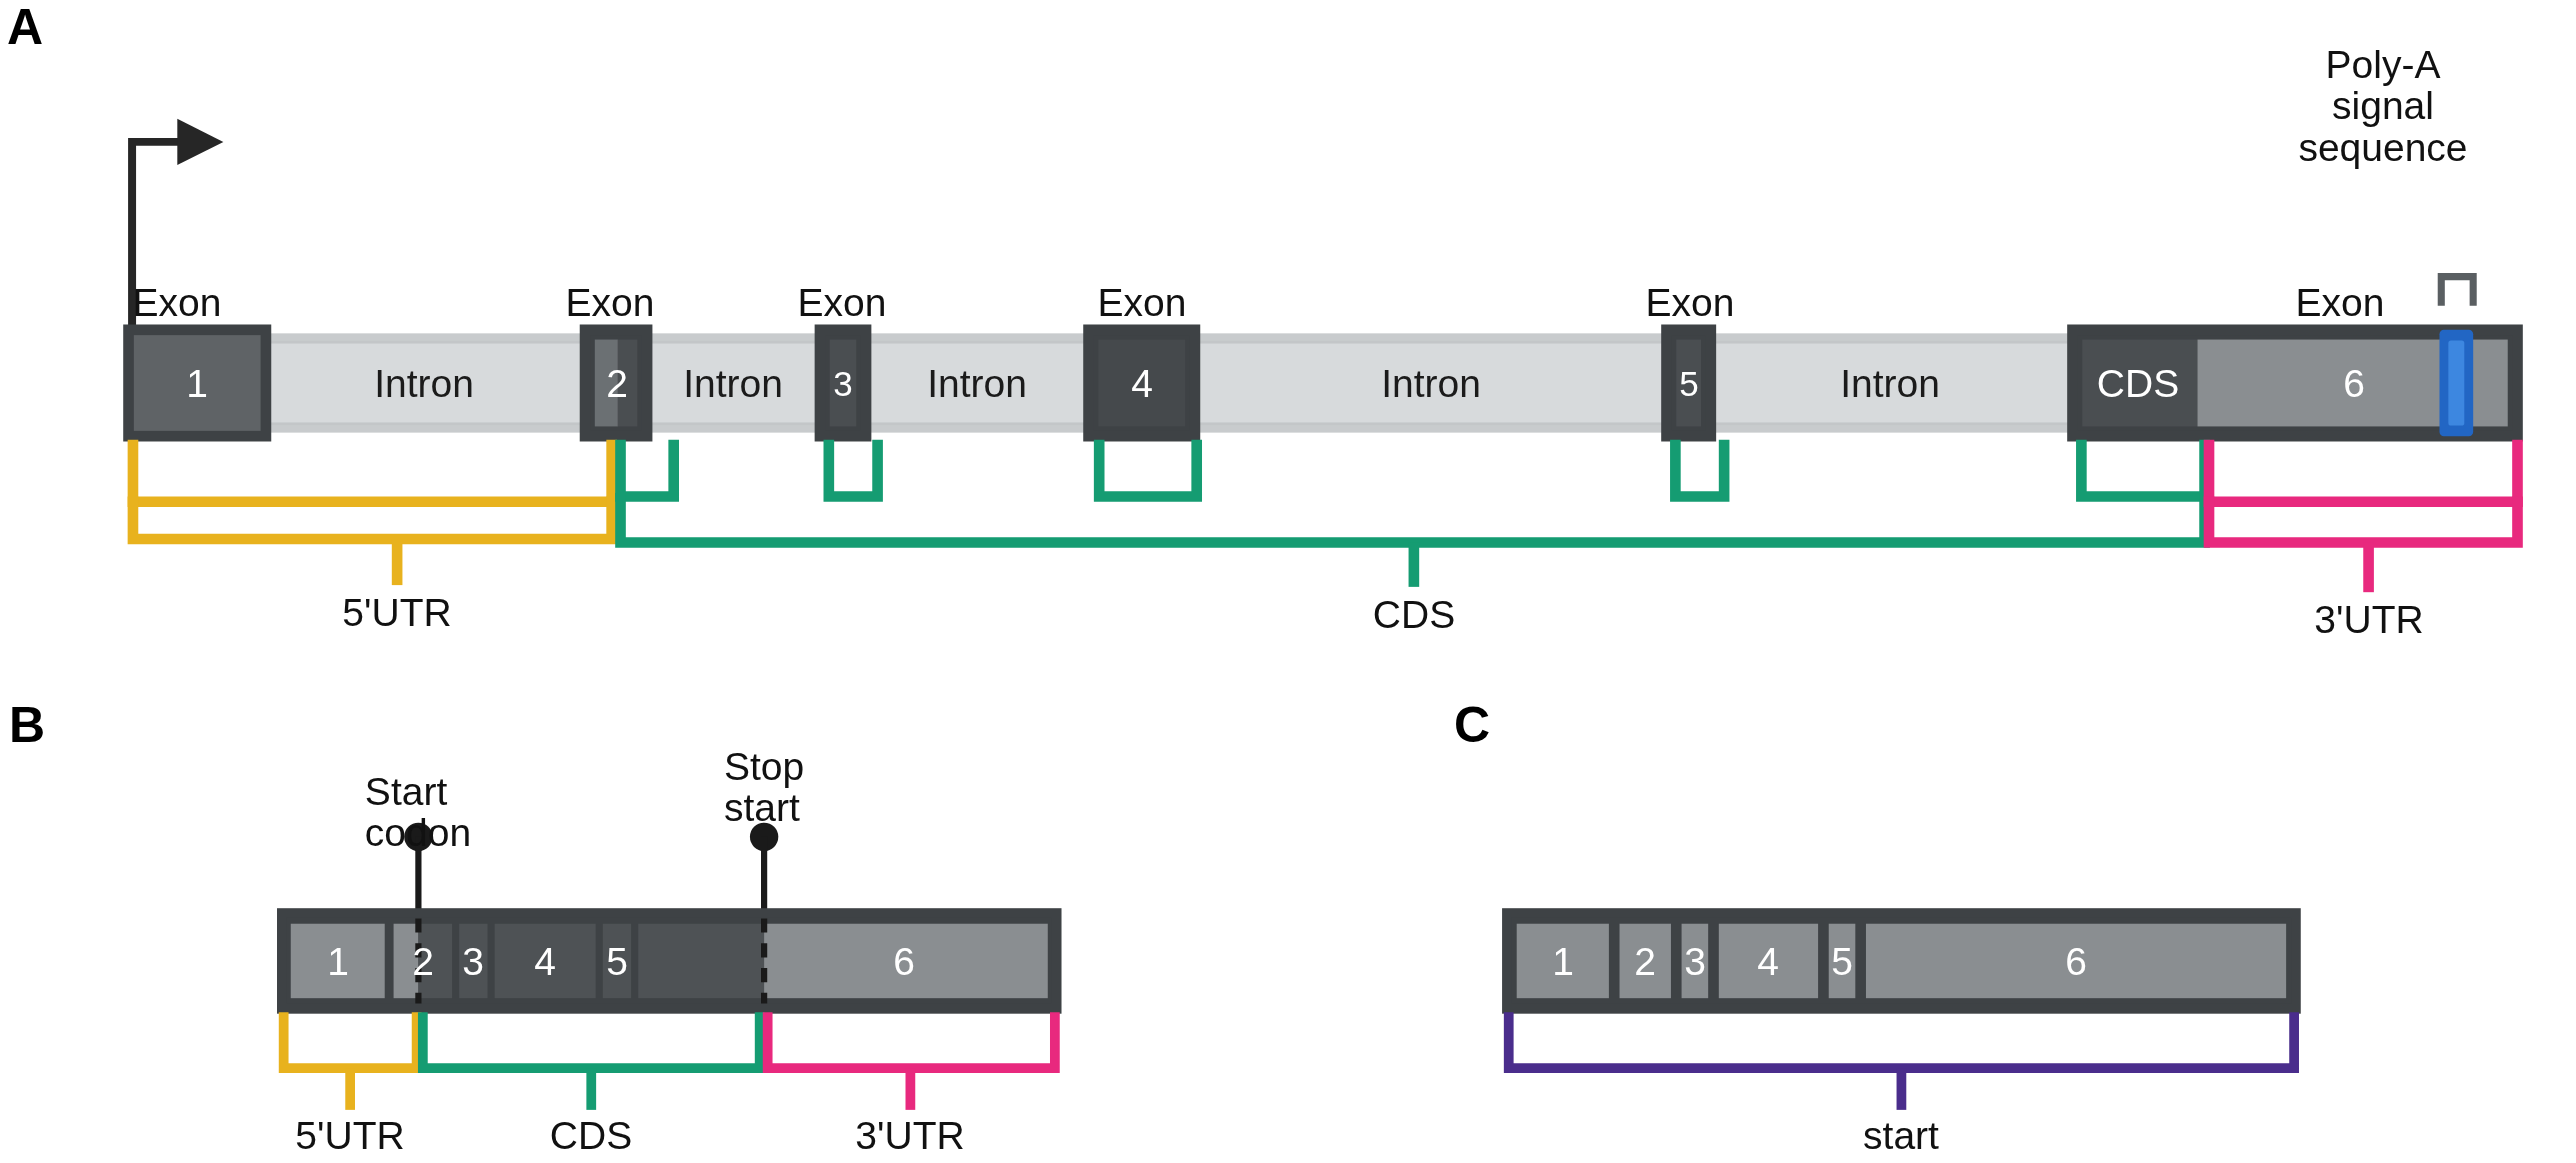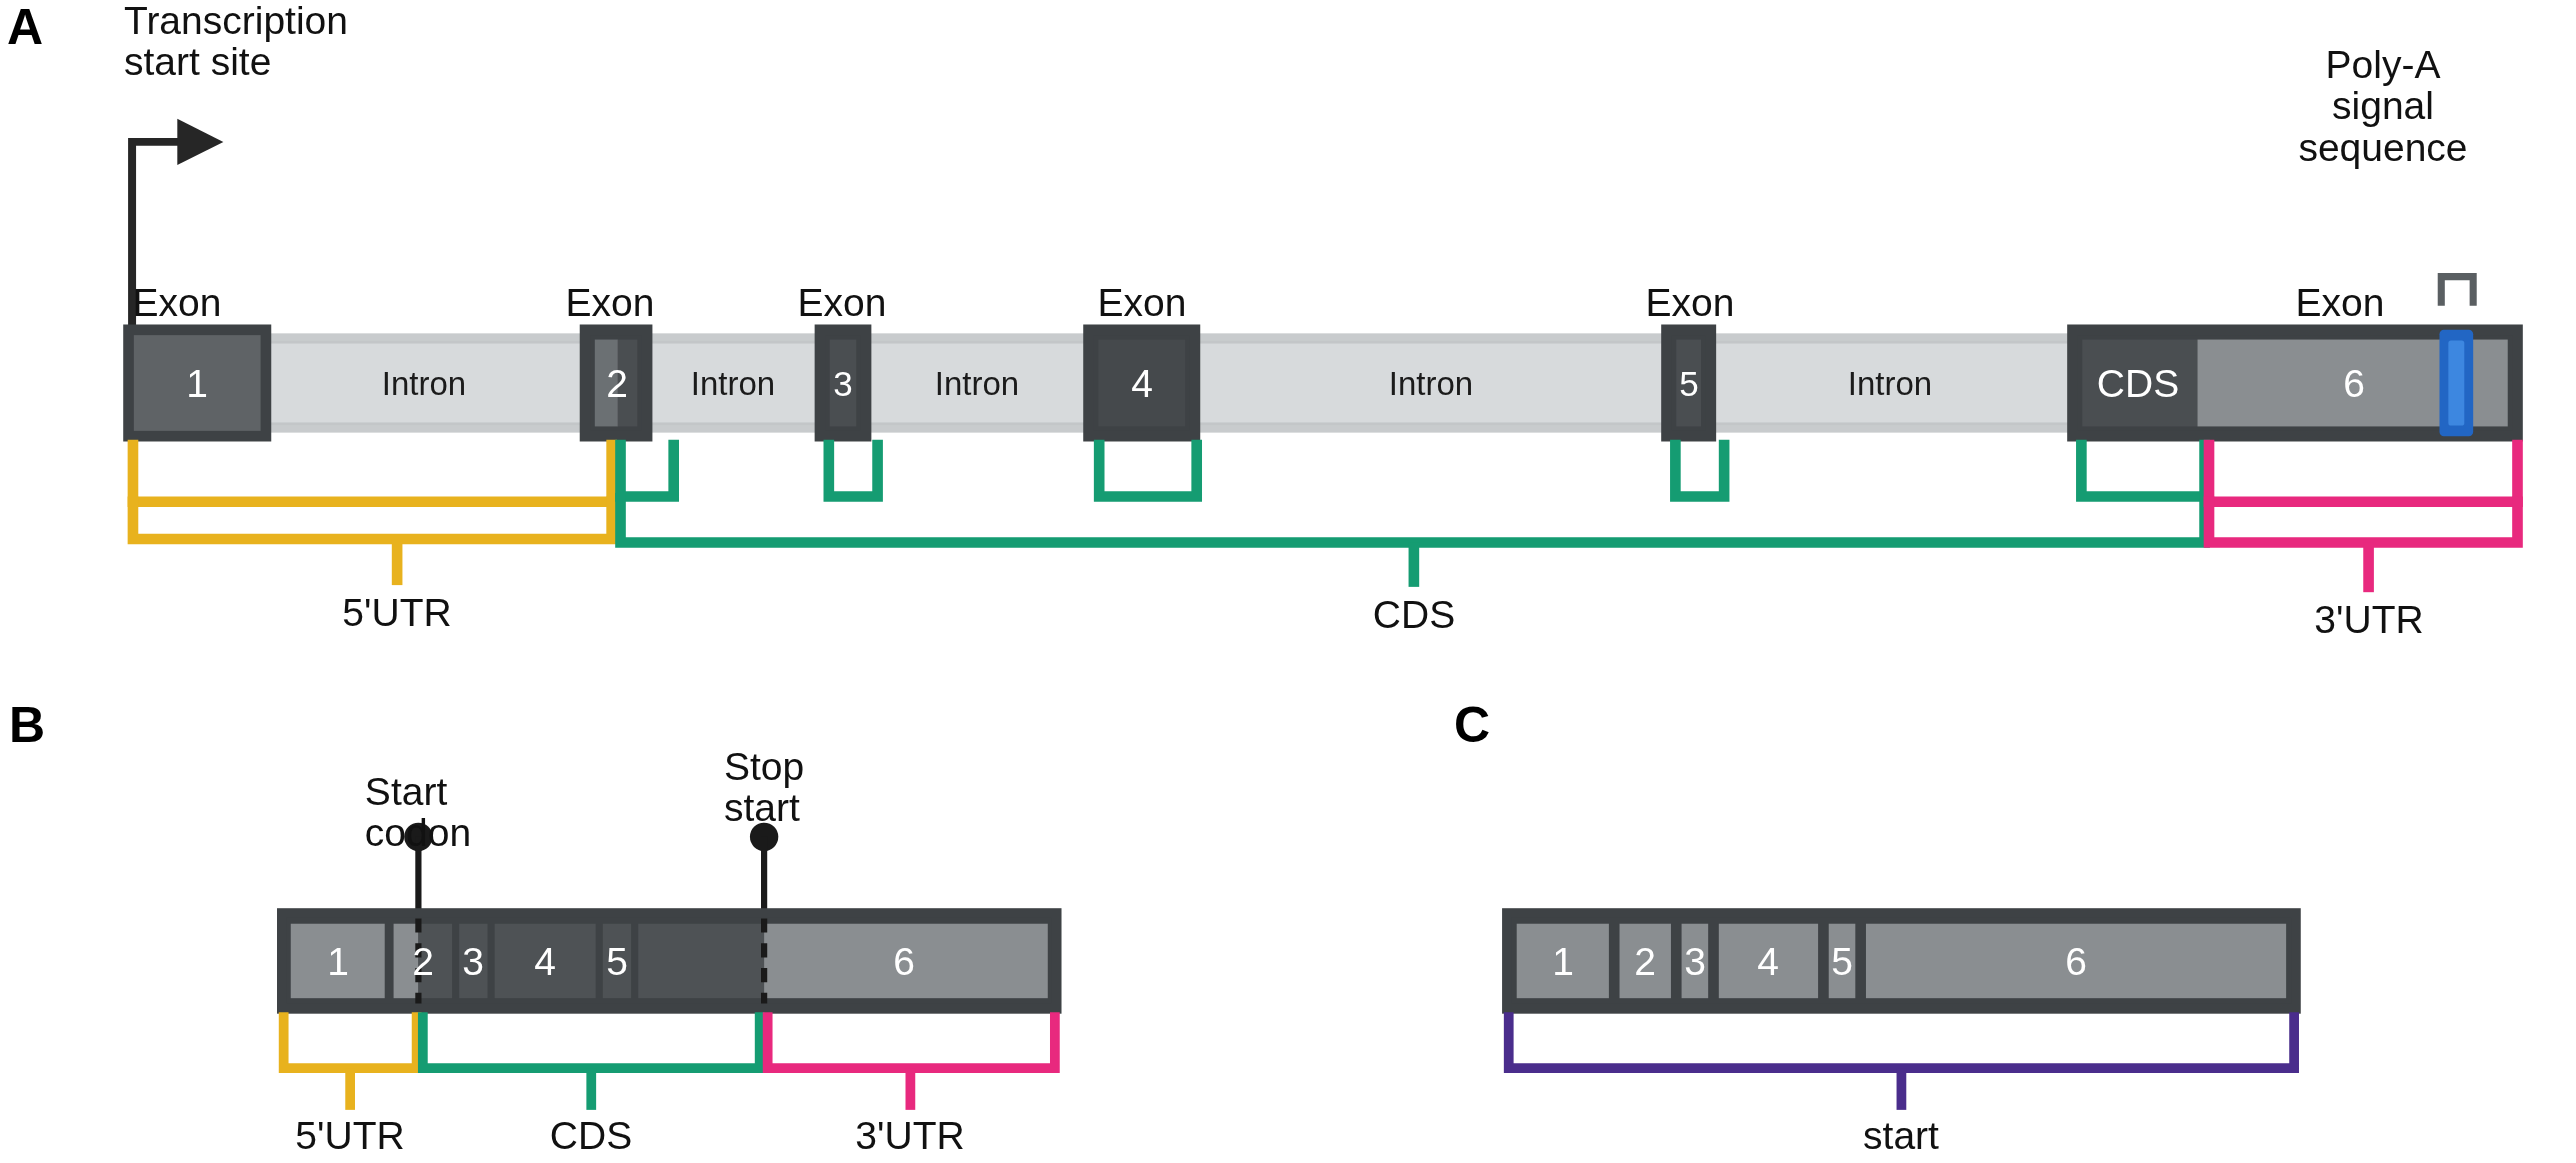--- a/index.html
+++ b/index.html
@@ -7,21 +7,21 @@
        font-family:"Liberation Sans","DejaVu Sans",sans-serif;color:#111;}
   .stage{position:absolute;inset:0;}
   svg.layer{position:absolute;left:0;top:0;width:2576px;height:1164px;}
   .panel-label{position:absolute;font-weight:bold;font-size:50px;line-height:1;color:#000;}
   .lbl{position:absolute;font-size:39px;line-height:1.06;color:#111;white-space:pre;}
   .lbl.c{transform:translateX(-50%);}
   .lbl.r{text-align:center;}
   .boxnum{position:absolute;color:#ffffff;font-size:39px;line-height:1;
           transform:translate(-50%,-50%);white-space:nowrap;}
   .boxnum.small{font-size:35px;}
-  .introntext{position:absolute;color:#1b1b1b;font-size:33px;line-height:1;
+  .introntext{position:absolute;color:#1b1b1b;font-size:39px;line-height:1;
               transform:translate(-50%,-50%);white-space:nowrap;}
   .cdstext{position:absolute;color:#ffffff;font-size:39px;line-height:1;
            transform:translate(-50%,-50%);white-space:nowrap;}
 </style>
 </head>
 <body>
 
 <div class="stage">
 
   <svg class="layer" viewBox="0 0 2906 1313">
@@ -156,22 +156,20 @@
       <rect x="1700" y="1030" width="890" height="108" fill="none" stroke="#3E4245" stroke-width="11"></rect>
     </g>
     <g>
       <path d="M1702,1142 L1702,1205 L2588,1205 L2588,1142" fill="none" stroke="#4A2D8C" stroke-width="11"></path>
       <path d="M2145,1205 L2145,1252" fill="none" stroke="#4A2D8C" stroke-width="11"></path>
     </g>
   </svg>
 
   <div class="panel-label" style="left:7px;top:1.8px;">A</div>
 
-  <div class="lbl" style="left:124px;top:0px;">Transcription
-start site</div>
 
   <div class="lbl r" style="left:2190px;top:44px;width:386px;">Poly-A
 signal
 sequence</div>
 
   <div class="lbl c" style="left:177px;top:282px;">Exon</div>
   <div class="lbl c" style="left:610px;top:282px;">Exon</div>
   <div class="lbl c" style="left:842px;top:282px;">Exon</div>
   <div class="lbl c" style="left:1142px;top:282px;">Exon</div>
   <div class="lbl c" style="left:1690px;top:282px;">Exon</div>

